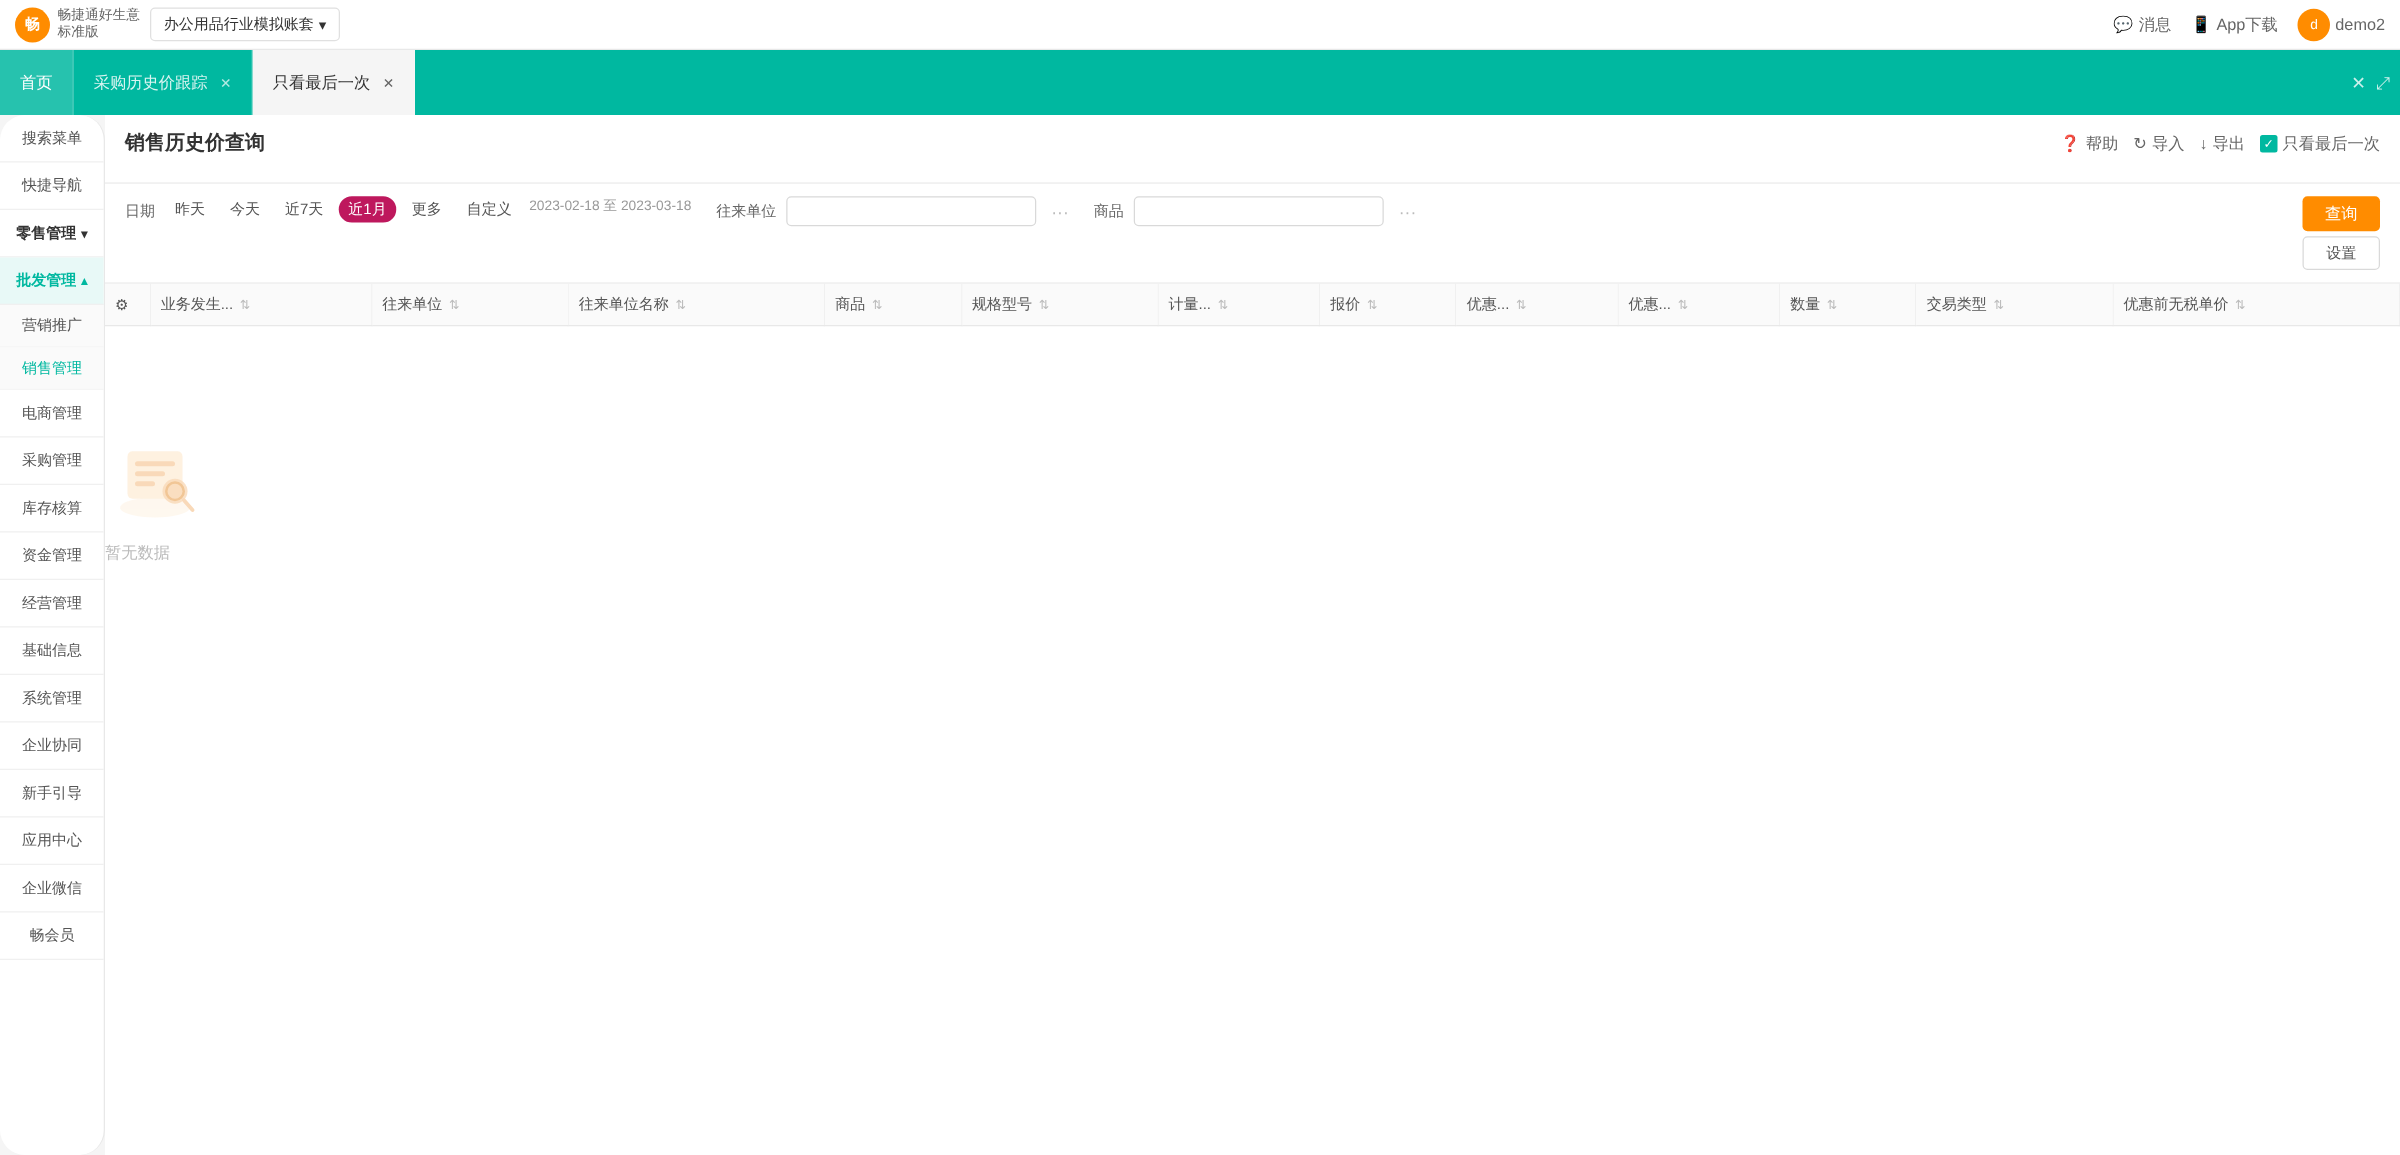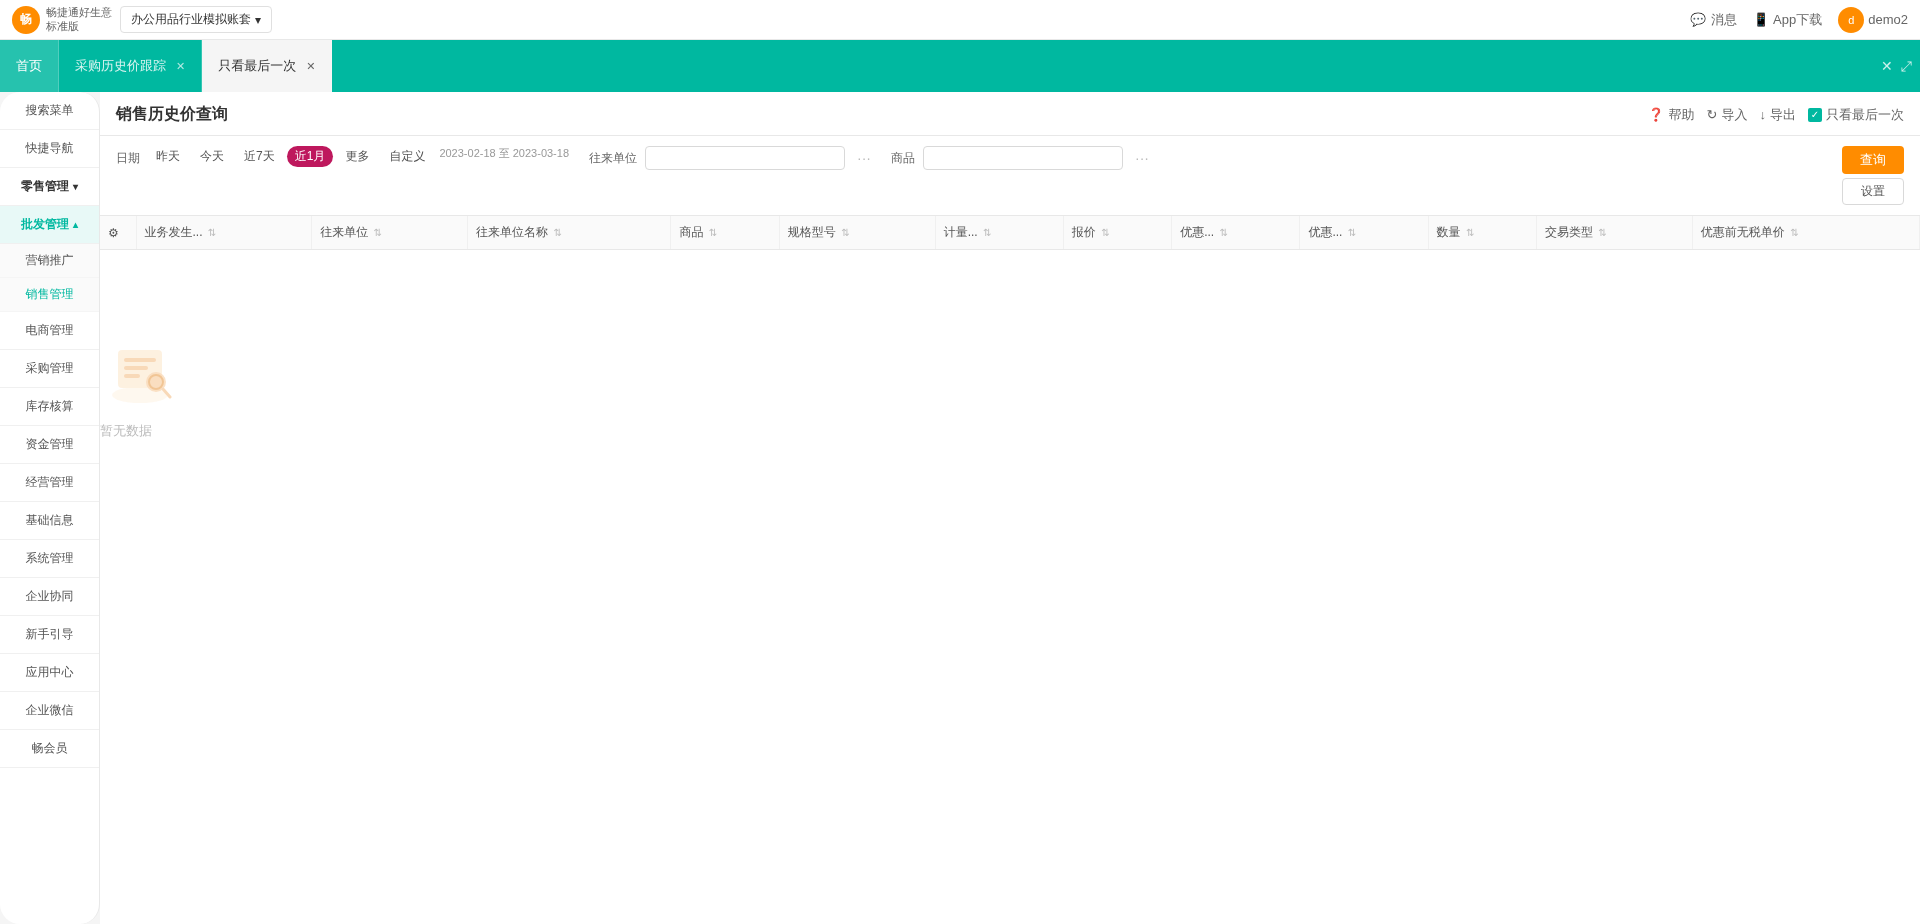--- a/index.html
+++ b/index.html
@@ -49,21 +49,21 @@
     .tab-close { font-size: 11px; color: #666; cursor: pointer; margin-left: 4px; }
     .tab-close-white { font-size: 11px; color: rgba(255,255,255,0.7); cursor: pointer; margin-left: 4px; }
     .tab-bar-end { margin-left: auto; display: flex; align-items: center; padding: 0 8px; gap: 8px; }
     .tab-bar-btn { color: rgba(255,255,255,0.8); cursor: pointer; font-size: 14px; }
 
     
     .main-layout { display: flex; flex: 1; overflow: hidden; }
 
     
     .sidebar {
-      width: 100px;
+      width: 84px;
       background: #fff;
       border-right: 1px solid #e8e8e8;
       display: flex;
       flex-direction: column;
       overflow-y: auto;
       flex-shrink: 0;
       border-radius: 20px;
     }
     .sidebar-item {
       padding: 10px 4px;
@@ -99,21 +99,21 @@
       background: #fafafa;
     }
     .sidebar-sub-item.active { color: #00b8a0; }
 
     
     .content { flex: 1; display: flex; flex-direction: column; overflow: hidden; background: #f5f5f5; }
 
     
     .page-header {
       background: #fff;
-      padding: 12px 16px 0;
+      padding: 12px 16px 11px;
       border-bottom: 1px solid #e8e8e8;
       flex-shrink: 0;
     }
     .page-title-row { display: flex; align-items: center; justify-content: space-between; margin-bottom: 10px; }
     .page-title { font-size: 16px; font-weight: bold; color: #333; }
     .header-actions { display: flex; align-items: center; gap: 12px; color: #666; font-size: 13px; }
     .header-action-item { display: flex; align-items: center; gap: 4px; cursor: pointer; }
     .checkbox-item { display: flex; align-items: center; gap: 4px; }
     .checkbox-teal { width: 14px; height: 14px; background: #00b8a0; border-radius: 2px; display: flex; align-items: center; justify-content: center; color: white; font-size: 10px; }
 

